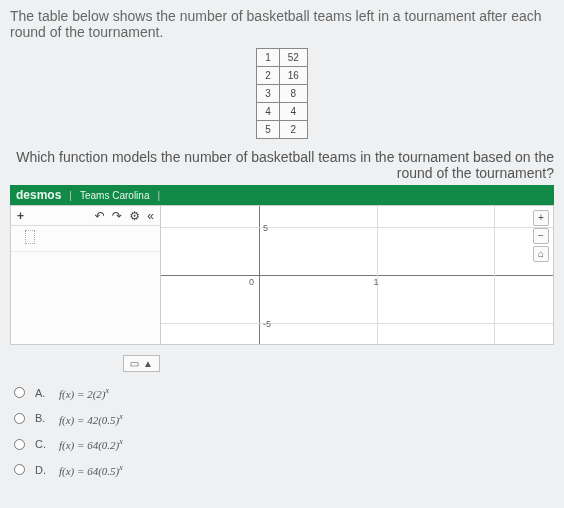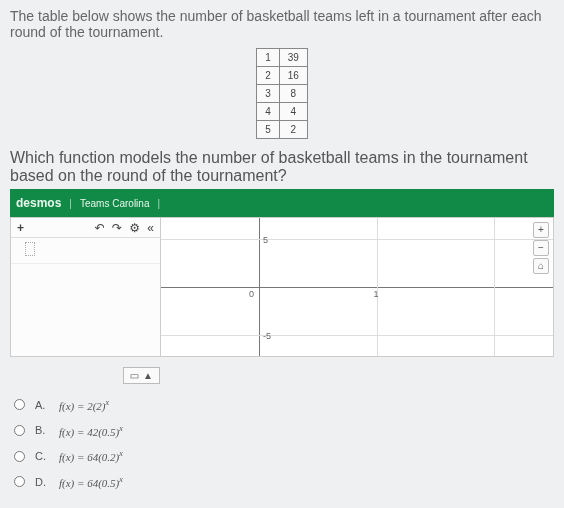--- a/index.html
+++ b/index.html
@@ -14,27 +14,27 @@
   }
   .question-text { color: #666; font-size: 14px; margin-bottom: 8px; filter: blur(0.3px); }
   .tbl-wrap { display: flex; justify-content: center; margin-bottom: 10px; }
   table.data { border-collapse: collapse; }
   table.data th, table.data td {
     border: 1px solid #888; padding: 3px 8px;
     font-size: 10px; text-align: center;
     background: #fafafa; color: #444;
   }
   table.data th { font-weight: bold; line-height: 1.2; }
-  .sub-q { color: #555; font-size: 16px; margin-bottom: 4px; filter: blur(0.3px); }
+  .sub-q { color: #555; font-size: 14px; margin-bottom: 4px; filter: blur(0.3px); text-align: right; }
 
   .desmos-bar {
     background: #118a48;
     color: #e8f5ec;
     display: flex; align-items: center;
-    height: 28px;
+    height: 20px;
     font-size: 10px;
     padding: 0 6px;
     gap: 8px;
   }
   .desmos-bar .logo { font-weight: bold; font-size: 12px; }
   .desmos-bar .sep { color: #a8d8bb; }
 
   .calc {
     display: flex;
     height: 140px;
@@ -89,21 +89,21 @@
 </head>
 <body>
 
 <div class="question-text">The table below shows the number of basketball teams left in a tournament after each round of the tournament.</div>
 
 <div class="tbl-wrap">
   <table class="data">
     <tbody>
     <tr>
           <td>1</td>
-          <td>39</td>
+          <td>52</td>
         </tr>
     <tr>
           <td>2</td>
           <td>16</td>
         </tr>
     <tr>
           <td>3</td>
           <td>8</td>
         </tr>
     <tr>

